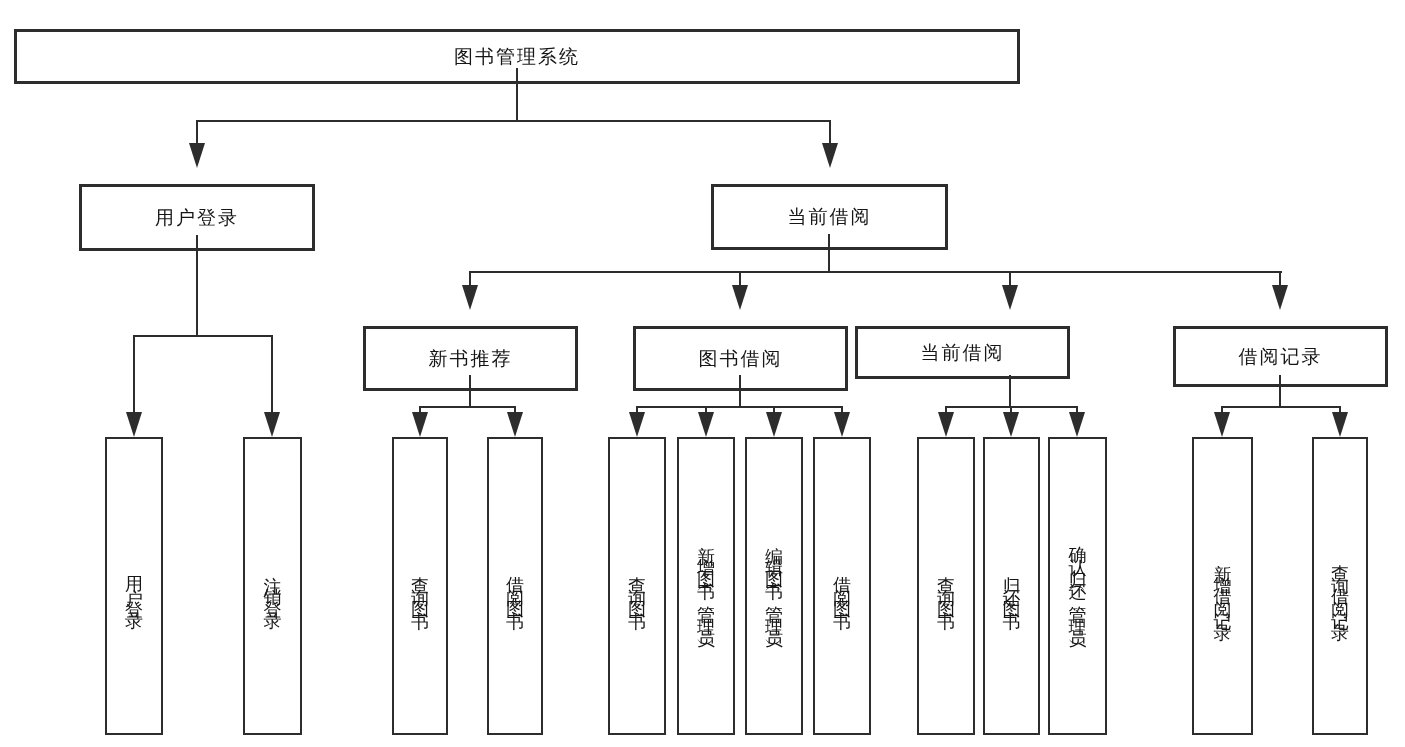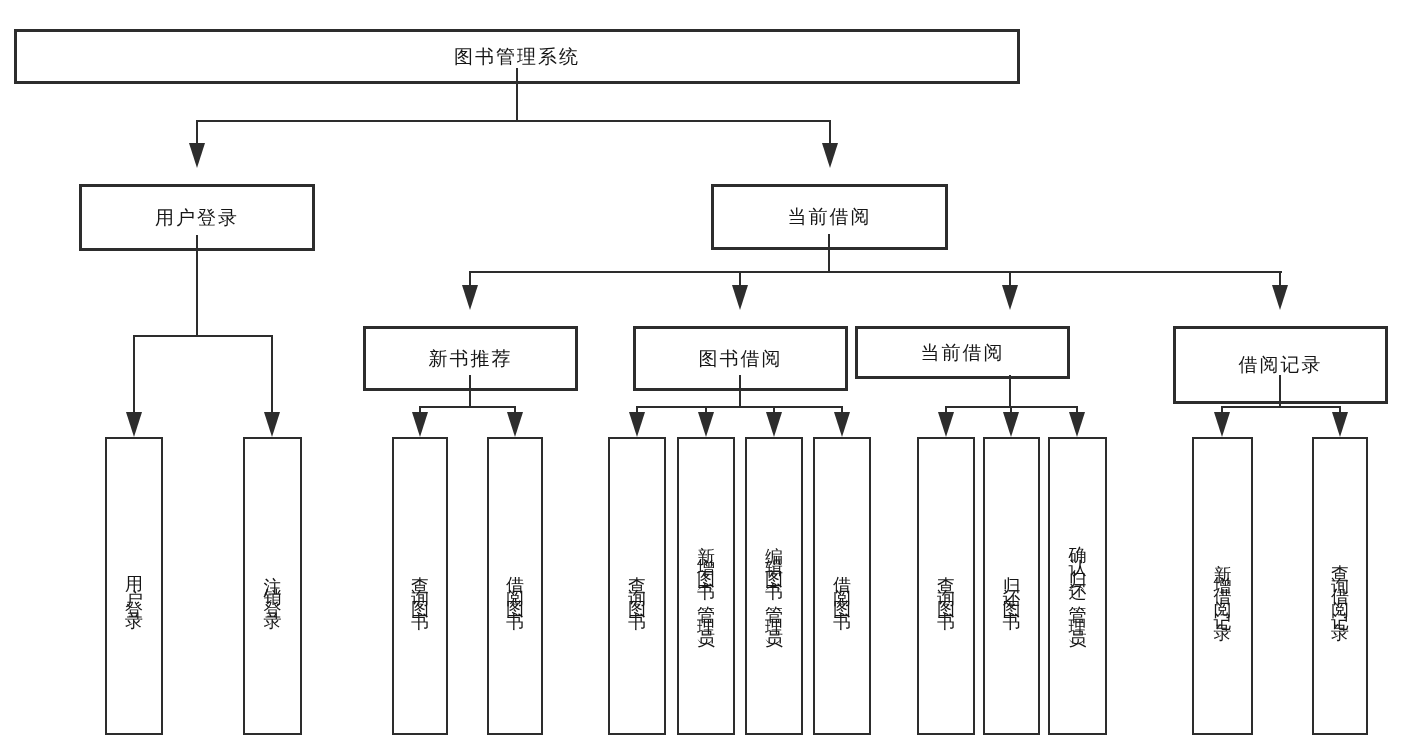--- a/index.html
+++ b/index.html
@@ -40,21 +40,21 @@
   <div class="box" style="left:79px;top:168px;width:236px;height:67px;">用户登录</div>
 
   <div class="box" style="left:711px;top:168px;width:237px;height:66px;">当前借阅</div>
 
   <div class="box" style="left:363px;top:310px;width:215px;height:65px;">新书推荐</div>
 
   <div class="box" style="left:633px;top:310px;width:215px;height:65px;">图书借阅</div>
 
   <div class="box" style="left:855px;top:310px;width:215px;height:53px;">当前借阅</div>
 
-  <div class="box" style="left:1173px;top:310px;width:215px;height:78px;">借阅记录</div>
+  <div class="box" style="left:1173px;top:310px;width:215px;height:61px;">借阅记录</div>
 
   <div class="vbox" style="left:105px;width:58px;">
     <span>用户登录</span>
   </div>
   <div class="vbox" style="left:243px;width:59px;">
     <span>注销登录</span>
   </div>
 
   <div class="vbox" style="left:392px;width:56px;">
     <span>查询图书</span>

